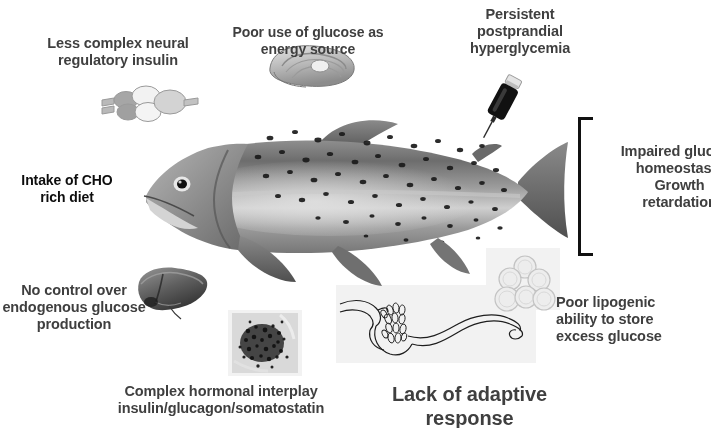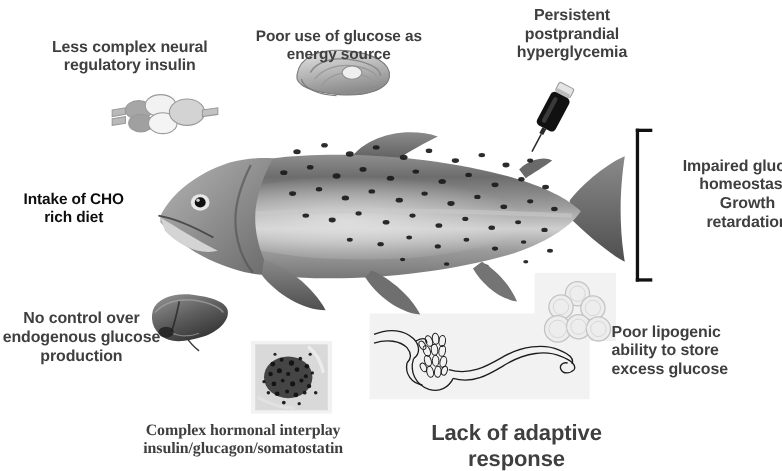--- a/index.html
+++ b/index.html
@@ -27,21 +27,21 @@
   .label.dark { color: #0d0d0d; }
 
   
   #lbl-neural      { left: 28px;  top: 35px;  width: 180px; font-size: 14.5px; }
   #lbl-glucose-use { left: 210px; top: 0px;   width: 196px; font-size: 14px; margin-top: 24px; }
   #lbl-hyper       { left: 455px; top: 6px;   width: 130px; font-size: 14.5px; }
   #lbl-intake      { left: 6px;   top: 172px; width: 122px; font-size: 14px; }
   #lbl-impaired    { left: 592px; top: 143px; width: 119px; font-size: 14.5px; margin-left: 28px; }
   #lbl-endogenous  { left: 2px;   top: 282px; width: 144px; font-size: 14.5px; }
   #lbl-lipogenic   { left: 556px; top: 294px; width: 124px; font-size: 14.5px; text-align: left; }
-  #lbl-hormonal    { left: 92px;  top: 383px; width: 258px; font-size: 14.5px; font-family: Liberation Serif, serif; }
+  #lbl-hormonal    { left: 92px;  top: 383px; width: 258px; font-size: 14.5px; }
   #lbl-digestion   { left: 352px; top: 383px; width: 235px; font-size: 20px; }
 
   
   #bracket {
     position: absolute;
     left: 578px;
     top: 117px;
     width: 12px;
     height: 133px;
     border-left: 3px solid #111111;

